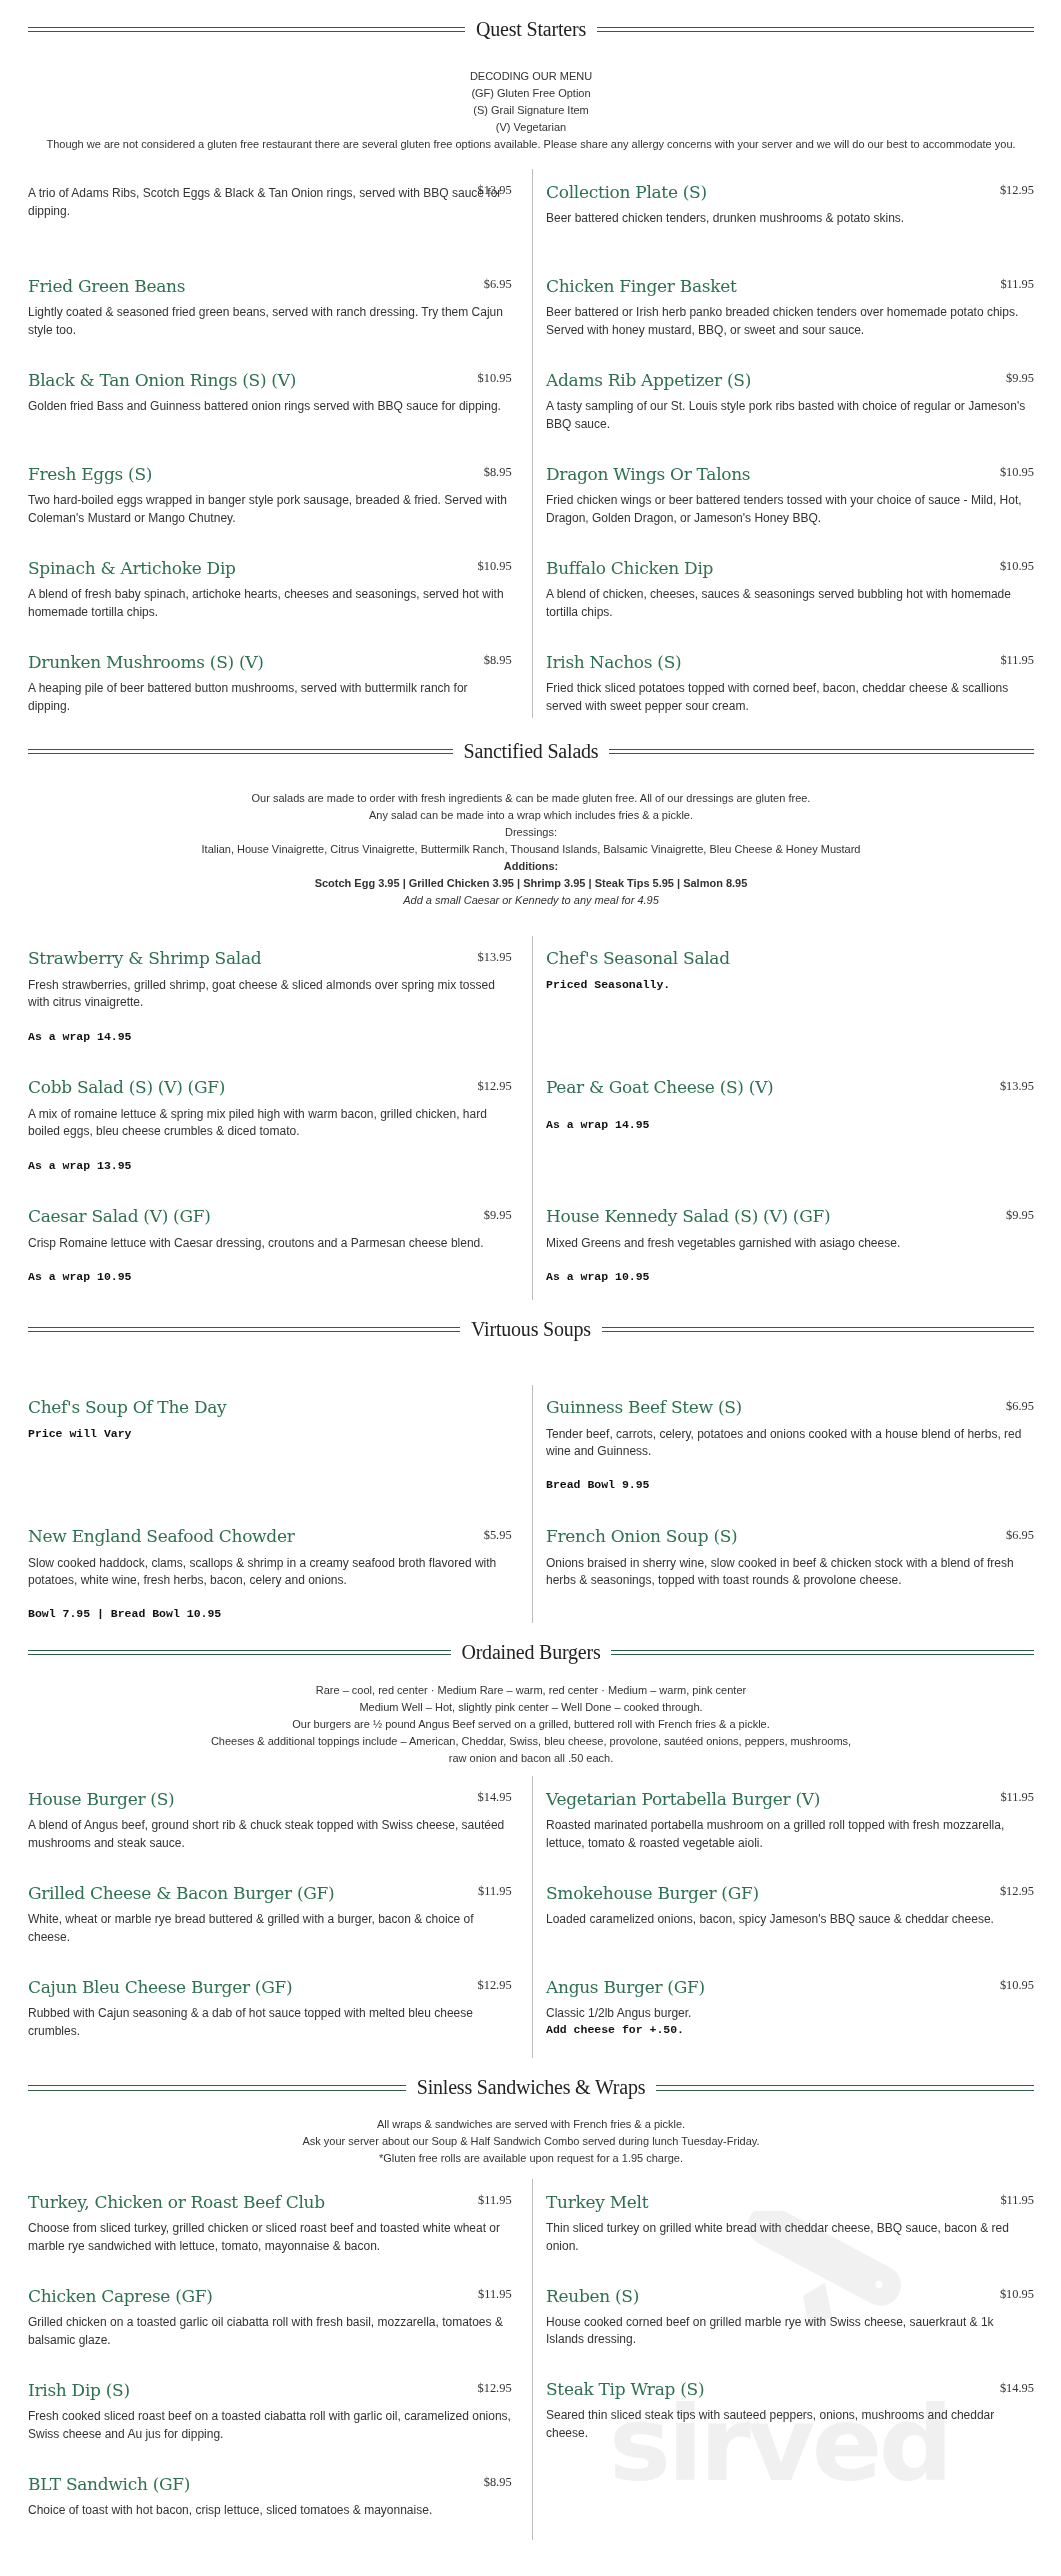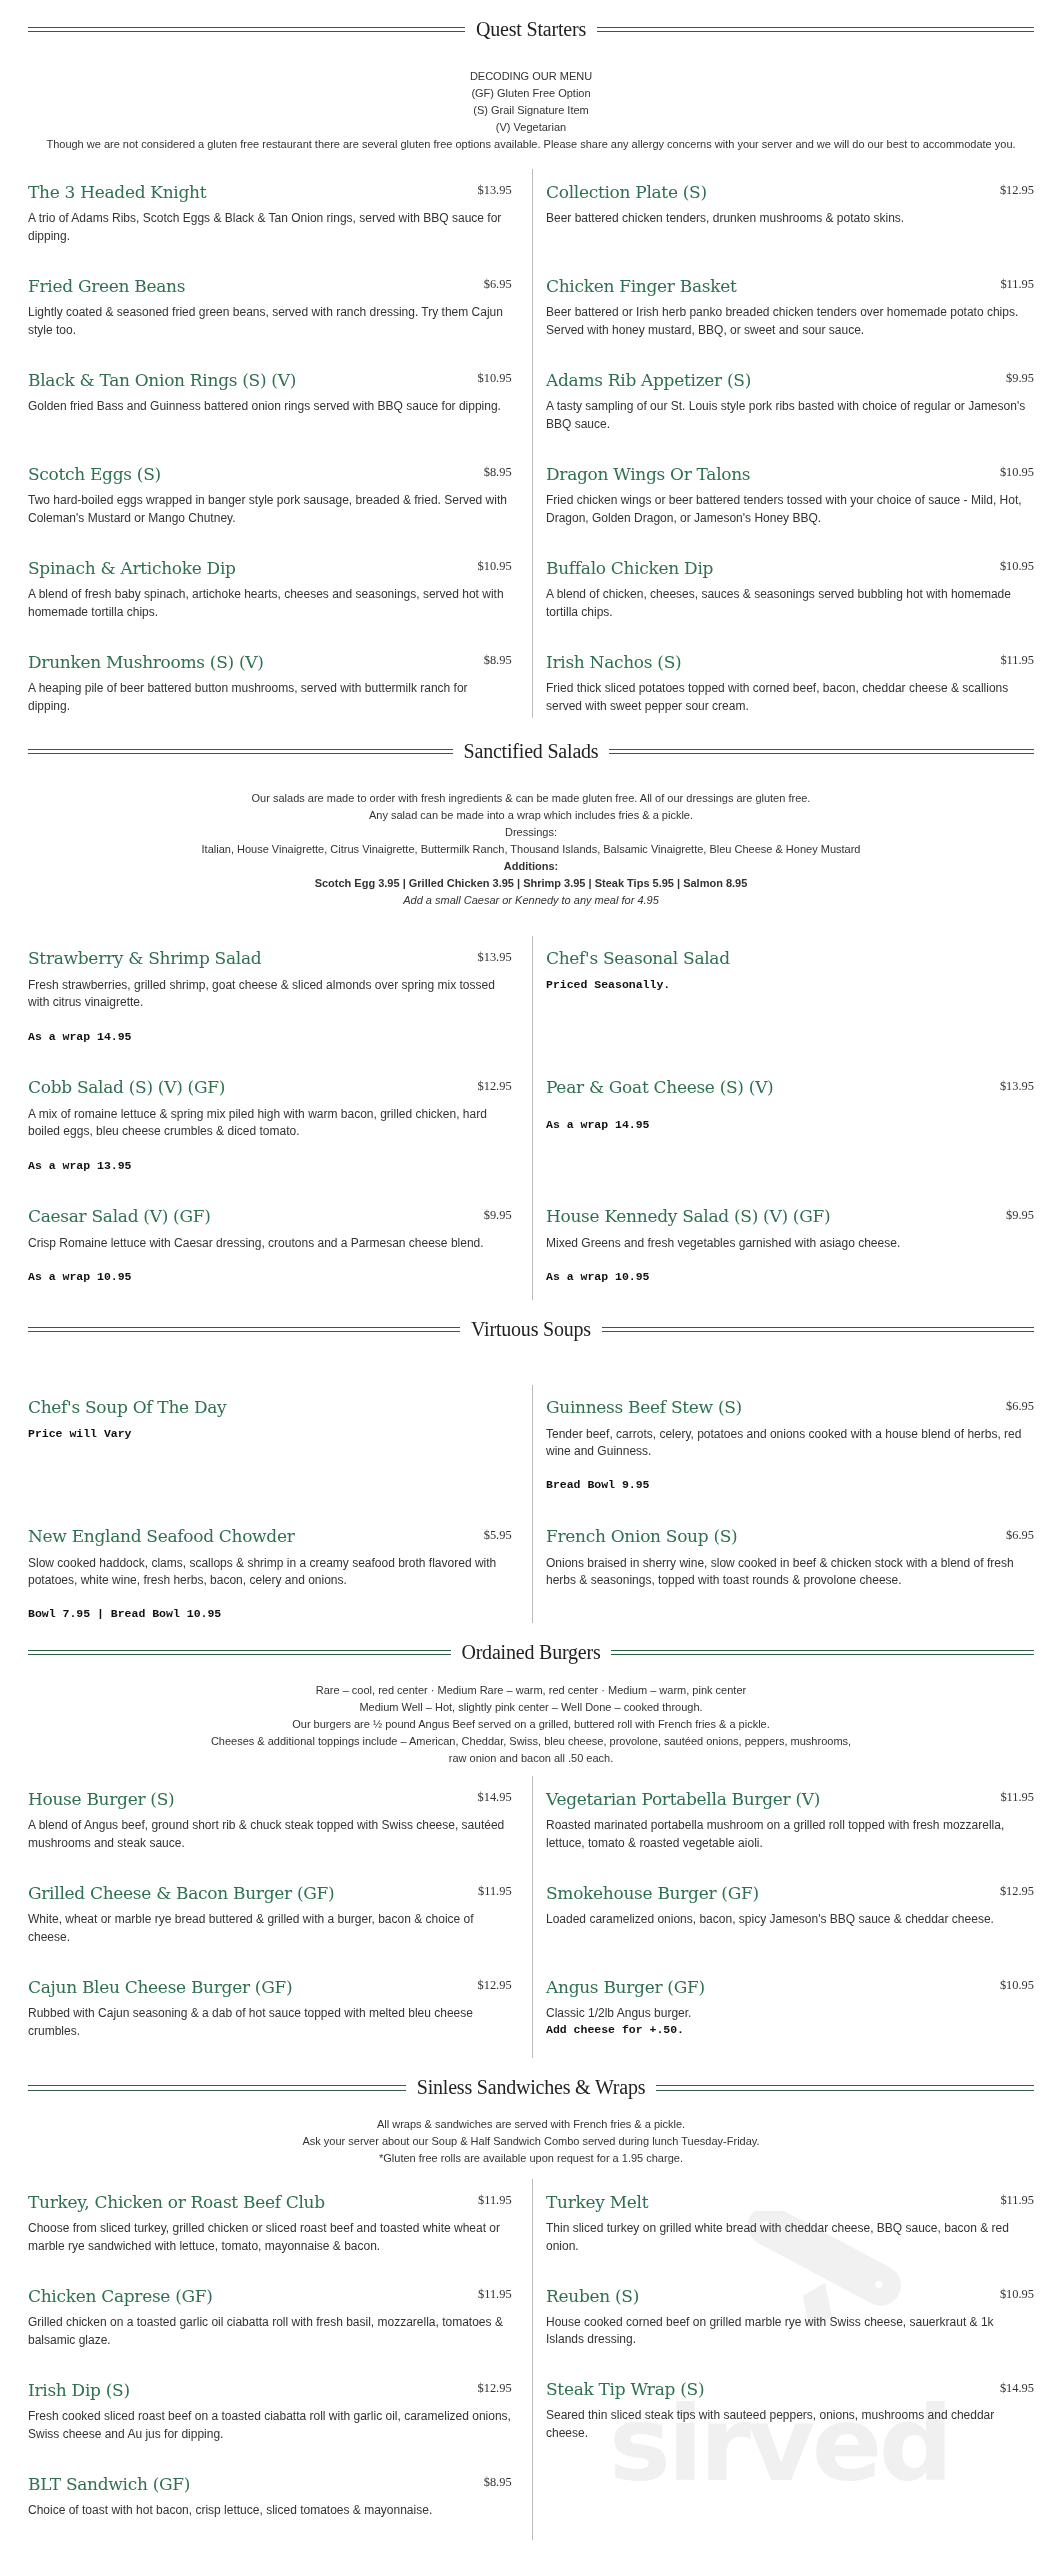--- a/index.html
+++ b/index.html
@@ -145,36 +145,35 @@
     <div class="notes">
       <div>DECODING OUR MENU</div>
       <div>(GF) Gluten Free Option</div>
       <div>(S) Grail Signature Item</div>
       <div>(V) Vegetarian</div>
       <div>Though we are not considered a gluten free restaurant there are several gluten free options available. Please share any allergy concerns with your server and we will do our best to accommodate you.</div>
     </div>
     <div class="grid">
       <div class="col left">
         <div class="item" style="height:94px">
-          <div class="name">The 3 Headed Knight</div>
           <div class="price">$13.95</div>
           <div class="desc">A trio of Adams Ribs, Scotch Eggs &amp; Black &amp; Tan Onion rings, served with BBQ sauce for dipping.</div>
         </div>
         <div class="item" style="height:94px">
           <div class="name">Fried Green Beans</div>
           <div class="price">$6.95</div>
           <div class="desc">Lightly coated &amp; seasoned fried green beans, served with ranch dressing. Try them Cajun style too.</div>
         </div>
         <div class="item" style="height:94px">
           <div class="name">Black &amp; Tan Onion Rings (S) (V)</div>
           <div class="price">$10.95</div>
           <div class="desc">Golden fried Bass and Guinness battered onion rings served with BBQ sauce for dipping.</div>
         </div>
         <div class="item" style="height:94px">
-          <div class="name">Scotch Eggs (S)</div>
+          <div class="name">Fresh Eggs (S)</div>
           <div class="price">$8.95</div>
           <div class="desc">Two hard-boiled eggs wrapped in banger style pork sausage, breaded &amp; fried. Served with Coleman's Mustard or Mango Chutney.</div>
         </div>
         <div class="item" style="height:94px">
           <div class="name">Spinach &amp; Artichoke Dip</div>
           <div class="price">$10.95</div>
           <div class="desc">A blend of fresh baby spinach, artichoke hearts, cheeses and seasonings, served hot with homemade tortilla chips.</div>
         </div>
         <div class="item" style="height:79px">
           <div class="name">Drunken Mushrooms (S) (V)</div>

